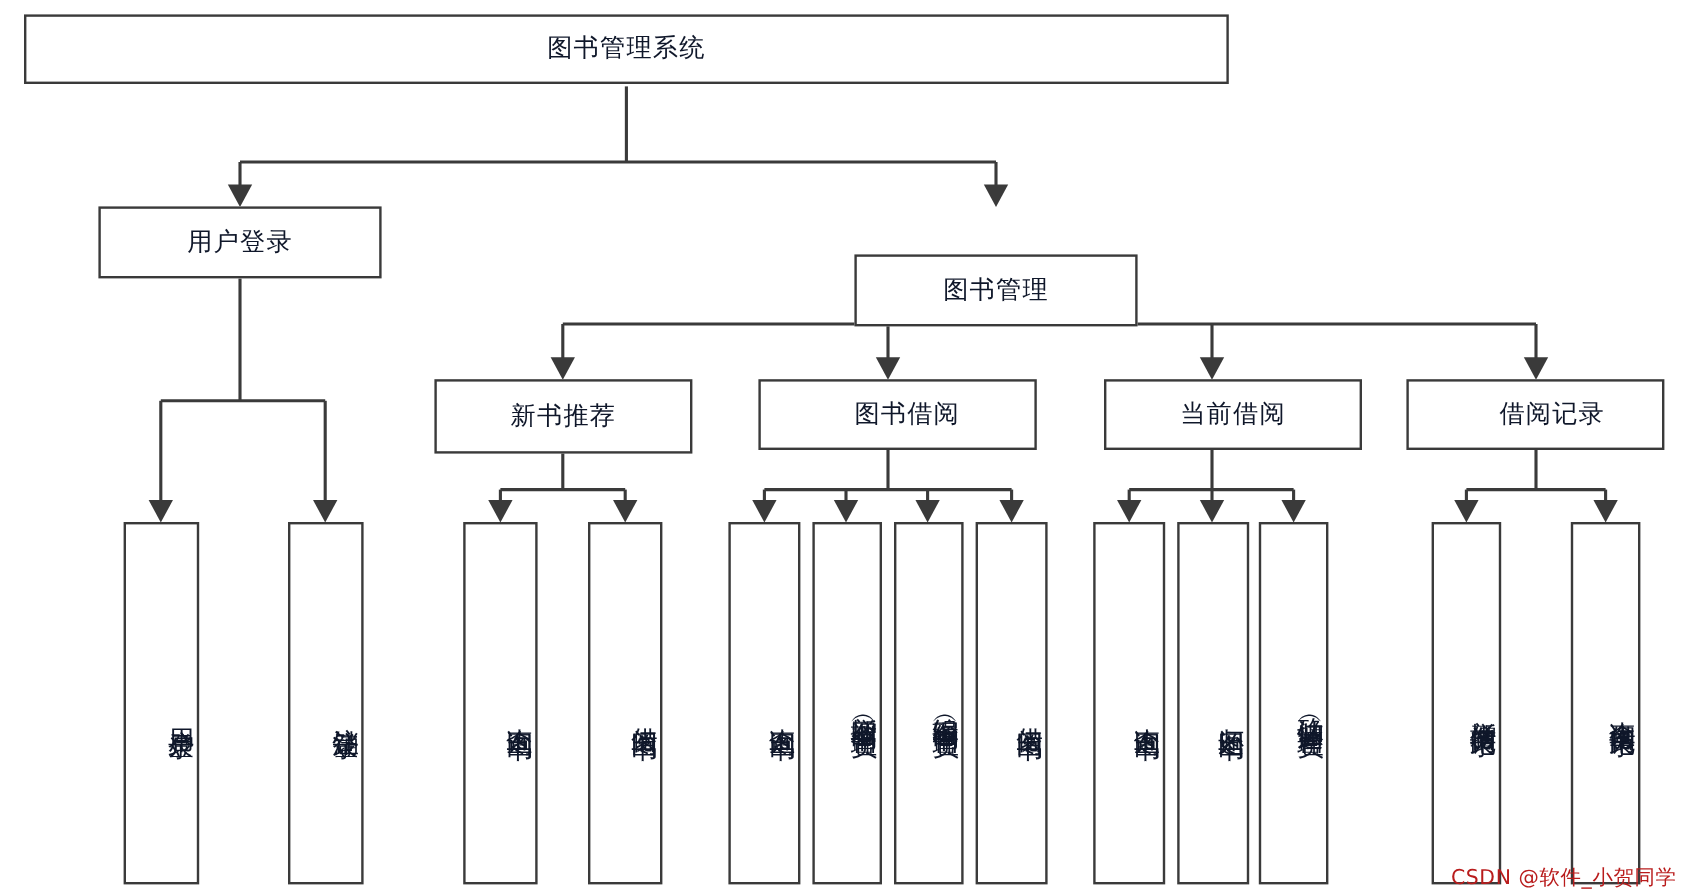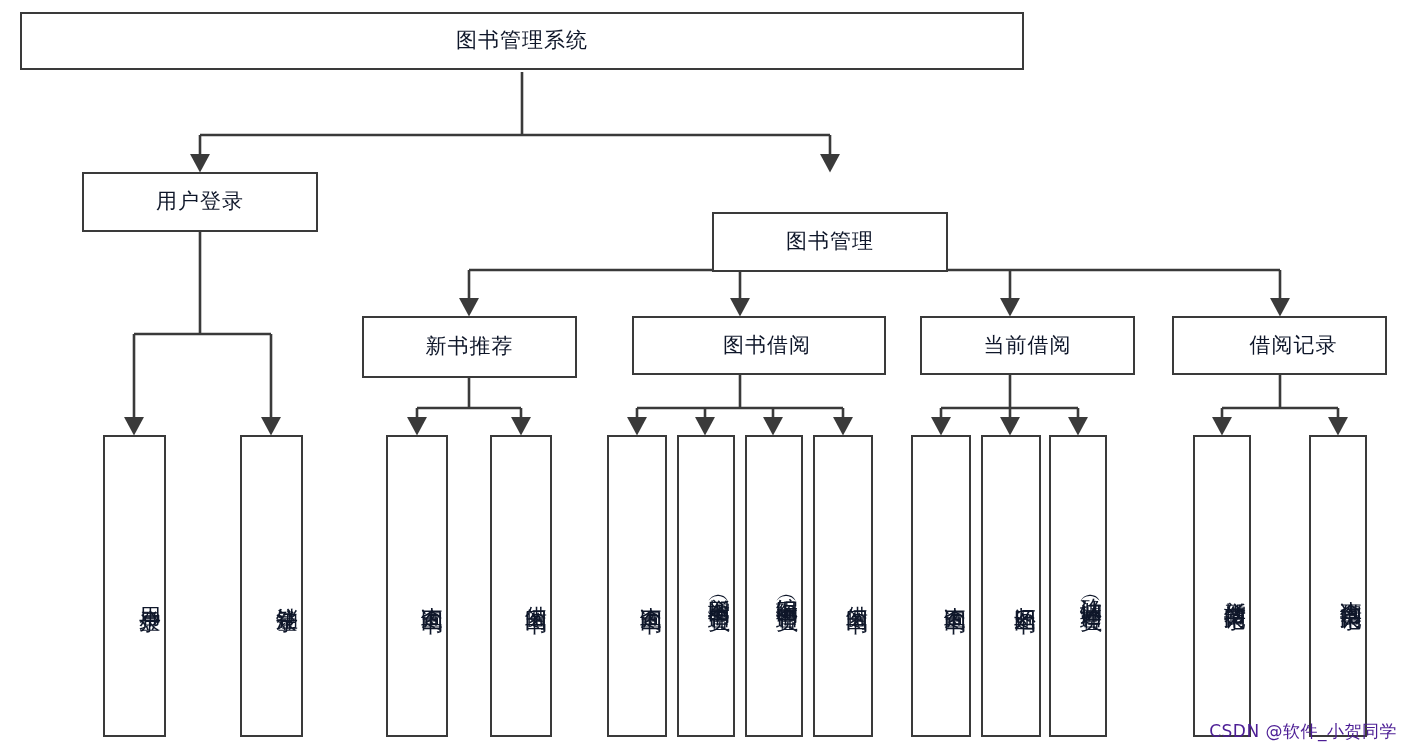--- a/index.html
+++ b/index.html
@@ -49,21 +49,21 @@
     padding-top:6px;
   }
   .node .lbl{
     display:block;
   }
   #watermark{
     position:absolute;
     right:8px;
     bottom:4px;
     font-size:17px;
-    color:#4c1d95;
+    color:#b91c1c;
     letter-spacing:0.5px;
     z-index:5;
     white-space:nowrap;
     font-family:"DejaVu Sans","Liberation Sans",sans-serif;
   }
 </style>
 </head>
 <body>
 
 <div id="diagram">
@@ -127,21 +127,21 @@
   </div>
 
   <div class="node horiz" style="left:712px;top:172px;width:236px;height:60px;margin-top:40px;">
     <span class="lbl">图书管理</span>
   </div>
 
   <div class="node horiz" style="left:362px;top:316px;width:215px;height:62px;">
     <span class="lbl">新书推荐</span>
   </div>
 
-  <div class="node horiz" style="left:632px;top:316px;width:254px;height:59px;padding-left:16px;">
+  <div class="node horiz" style="left:632px;top:316px;width:232px;height:59px;padding-left:16px;">
     <span class="lbl">图书借阅</span>
   </div>
 
   <div class="node horiz" style="left:902px;top:316px;width:215px;height:59px;margin-left:18px;">
     <span class="lbl">当前借阅</span>
   </div>
 
   <div class="node horiz" style="left:1172px;top:316px;width:215px;height:59px;padding-left:28px;">
     <span class="lbl">借阅记录</span>
   </div>

